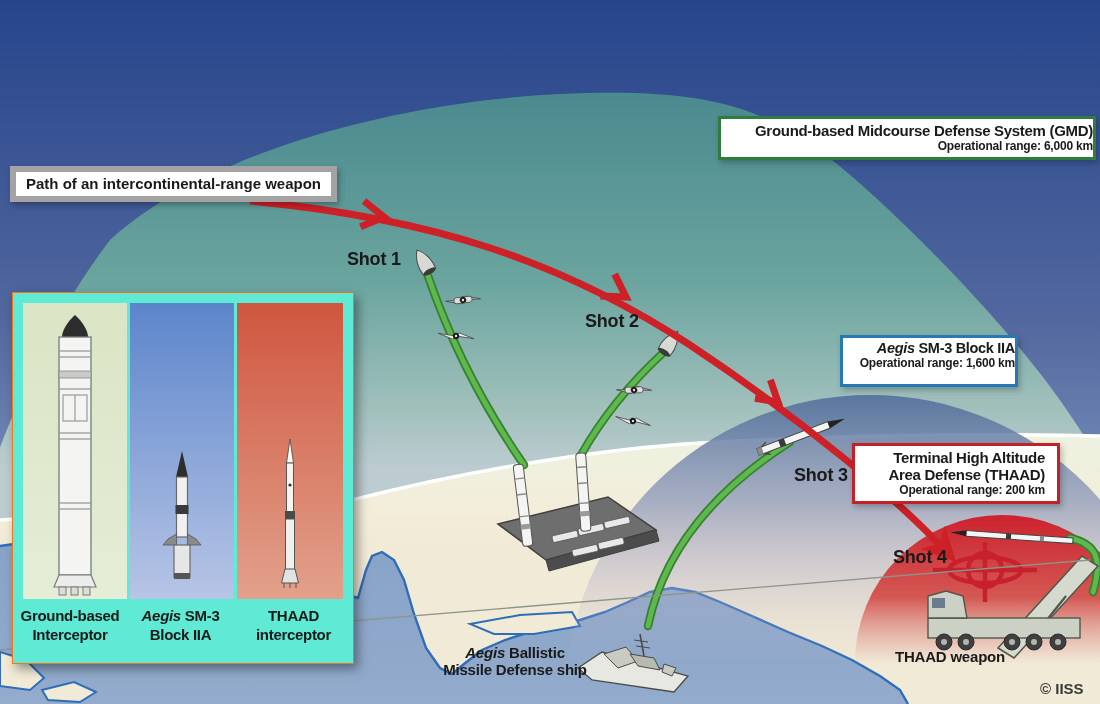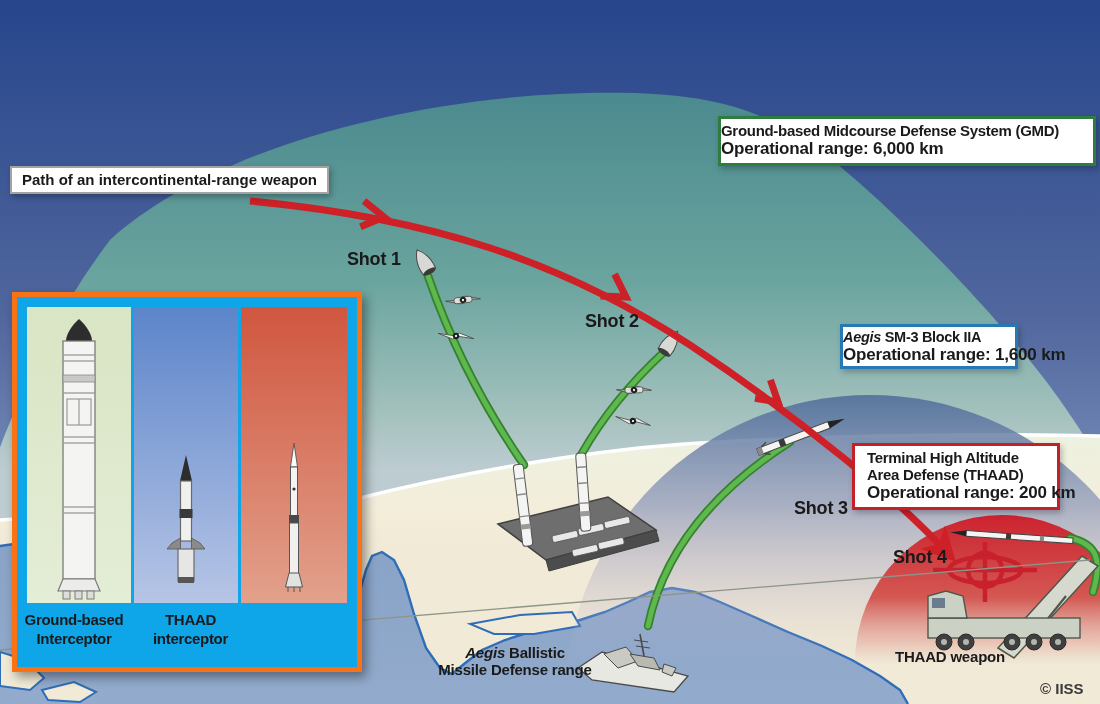--- a/index.html
+++ b/index.html
@@ -1,36 +1,36 @@
 <!DOCTYPE html>
 <html><head>
 <meta charset="utf-8">
 <style>
   html,body{margin:0;padding:0;background:#1d3568;}
   .stage{position:relative;width:1100px;height:704px;overflow:hidden;
          font-family:"Liberation Sans",sans-serif;color:#1a1a1a;}
   .stage svg.art{position:absolute;left:0;top:0;}
   .lbl{position:absolute;font-weight:bold;letter-spacing:-0.2px;line-height:1.15;}
-  .callout{position:absolute;background:#fff;text-align:left;
+  .callout{position:absolute;background:#fff;text-align:right;
            box-shadow:2px 3px 6px rgba(0,0,0,.25);}
   .callout .t{font-weight:bold;font-size:15px;letter-spacing:-0.3px;white-space:nowrap;}
-  .callout .r{font-weight:bold;font-size:17px;letter-spacing:-0.2px;white-space:nowrap;}
-  .pathlabel{position:absolute;left:10px;top:166px;background:#fff;border:2px solid #a3a3a3;
+  .callout .r{font-weight:bold;font-size:12px;letter-spacing:-0.2px;white-space:nowrap;}
+  .pathlabel{position:absolute;left:10px;top:166px;background:#fff;border:6px solid #a3a3a3;
              padding:3px 10px 4px;font-weight:bold;font-size:15px;white-space:nowrap;
              box-shadow:2px 3px 6px rgba(0,0,0,.3);}
   .gmdbox{left:718px;top:116px;width:372px;border:3px solid #2e7d3f;padding:3px 0 4px;}
-  .aegisbox{left:840px;top:324px;width:172px;border:3px solid #2679b5;padding:2px 0 1px;}
+  .aegisbox{left:840px;top:335px;width:172px;border:3px solid #2679b5;padding:2px 0 14px;}
   .aegisbox .t{font-size:14.5px;}
   .thaadbox{left:852px;top:443px;width:178px;border:3px solid #c32127;padding:3px 12px 4px;}
   .shot{font-size:18px;}
   .glabel{text-align:center;font-size:15px;}
   .credit{position:absolute;left:1040px;top:680px;font-weight:bold;font-size:15px;color:#3a3a3a;}
   
-  .inset{position:absolute;left:12px;top:292px;width:340px;height:370px;background:#0ea5e9;
-         border:5px solid #f97316;box-shadow:4px 5px 10px rgba(0,0,0,.4);}
+  .inset{position:absolute;left:12px;top:292px;width:340px;height:370px;background:#5eead4;
+         border:1px solid #f97316;box-shadow:4px 5px 10px rgba(0,0,0,.4);}
   .panel{position:absolute;top:10px;height:296px;}
   .panel.g{left:10px;width:104px;background:linear-gradient(#d9e5c4,#e4edd6);}
   .panel.b{left:117px;width:104px;background:linear-gradient(#5c85ca,#b7c5e6);}
   .panel.r{left:224px;width:106px;background:linear-gradient(#d0563f,#e2a18c);}
   .inset svg{position:absolute;left:0;top:0;}
   .legrow{position:absolute;left:0;top:314px;width:340px;display:flex;}
   .legcell{text-align:center;font-weight:bold;font-size:15px;letter-spacing:-0.3px;line-height:1.25;}
   .legcell.c1{width:114px;} .legcell.c2{width:107px;} .legcell.c3{width:119px;}
 </style>
 </head>
@@ -256,26 +256,26 @@
 </div>
 
 <div class="callout thaadbox">
   <div class="t">Terminal High Altitude</div>
   <div class="t">Area Defense (THAAD)</div>
   <div class="r">Operational range: 200 km</div>
 </div>
 
 <div class="lbl shot" style="left:347px;top:249px;">Shot 1</div>
 <div class="lbl shot" style="left:585px;top:311px;">Shot 2</div>
-<div class="lbl shot" style="left:794px;top:498px;">Shot 3</div>
+<div class="lbl shot" style="left:794px;top:465px;">Shot 3</div>
 <div class="lbl shot" style="left:893px;top:547px;">Shot 4</div>
 
 <div class="lbl glabel" style="left:420px;top:644px;width:190px;">
   <div><i>Aegis</i><span> Ballistic</span></div>
-  <div>Missile Defense range</div>
+  <div>Missile Defense ship</div>
 </div>
 <div class="lbl glabel" style="left:875px;top:648px;width:150px;">THAAD weapon</div>
 
 <div class="credit">© IISS</div>
 
 <div class="inset">
   <div class="panel g"></div>
   <div class="panel b"></div>
   <div class="panel r"></div>
   <svg width="340" height="306" viewBox="0 0 340 306">
@@ -325,20 +325,24 @@
             <line x1="277" y1="290" x2="277" y2="295"></line>
             <line x1="283" y1="290" x2="283" y2="295"></line>
           </g>
     </g>
   </svg>
   <div class="legrow">
     <div class="legcell c1">
       <div>Ground-based</div>
       <div>Interceptor</div>
     </div>
+    <div class="legcell c2">
+      <div><i>Aegis</i><span> SM-3</span></div>
+      <div>Block IIA</div>
+    </div>
     <div class="legcell c3">
       <div>THAAD</div>
       <div>interceptor</div>
     </div>
   </div>
 </div>
 
 </div>
 
 </body></html>

